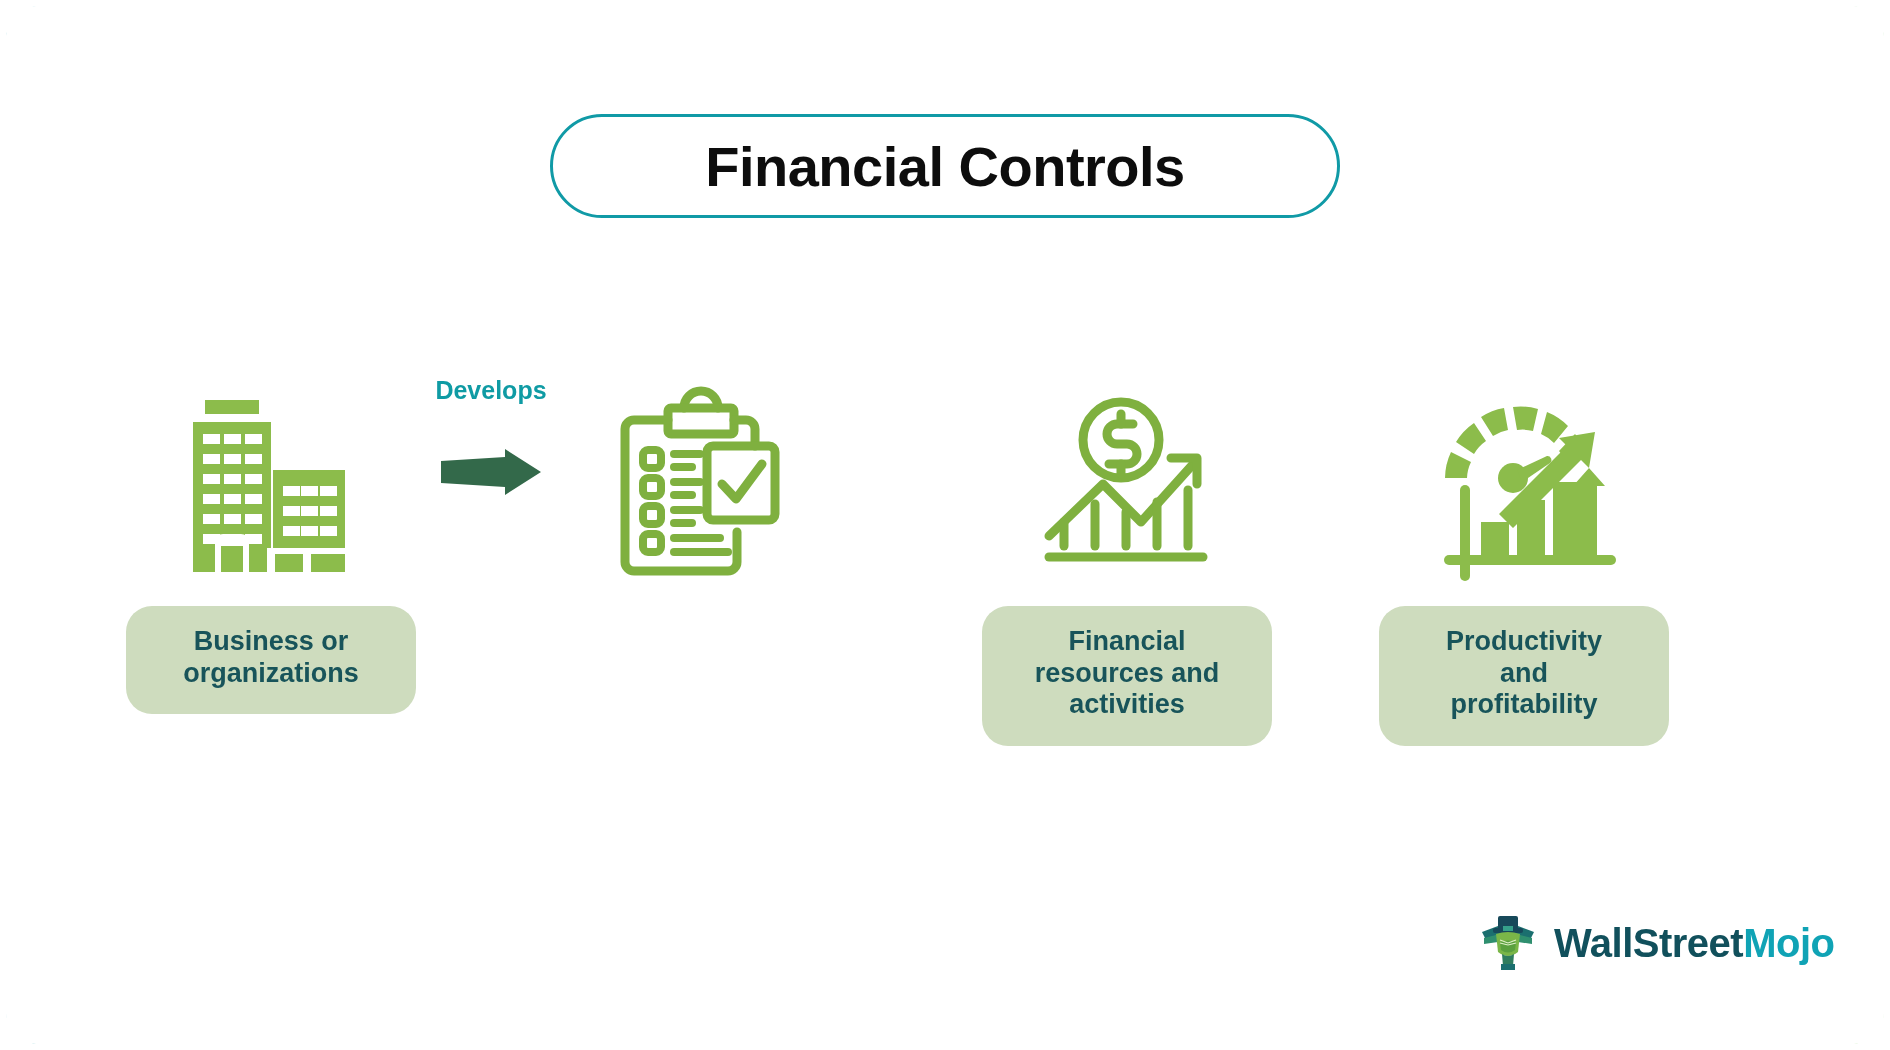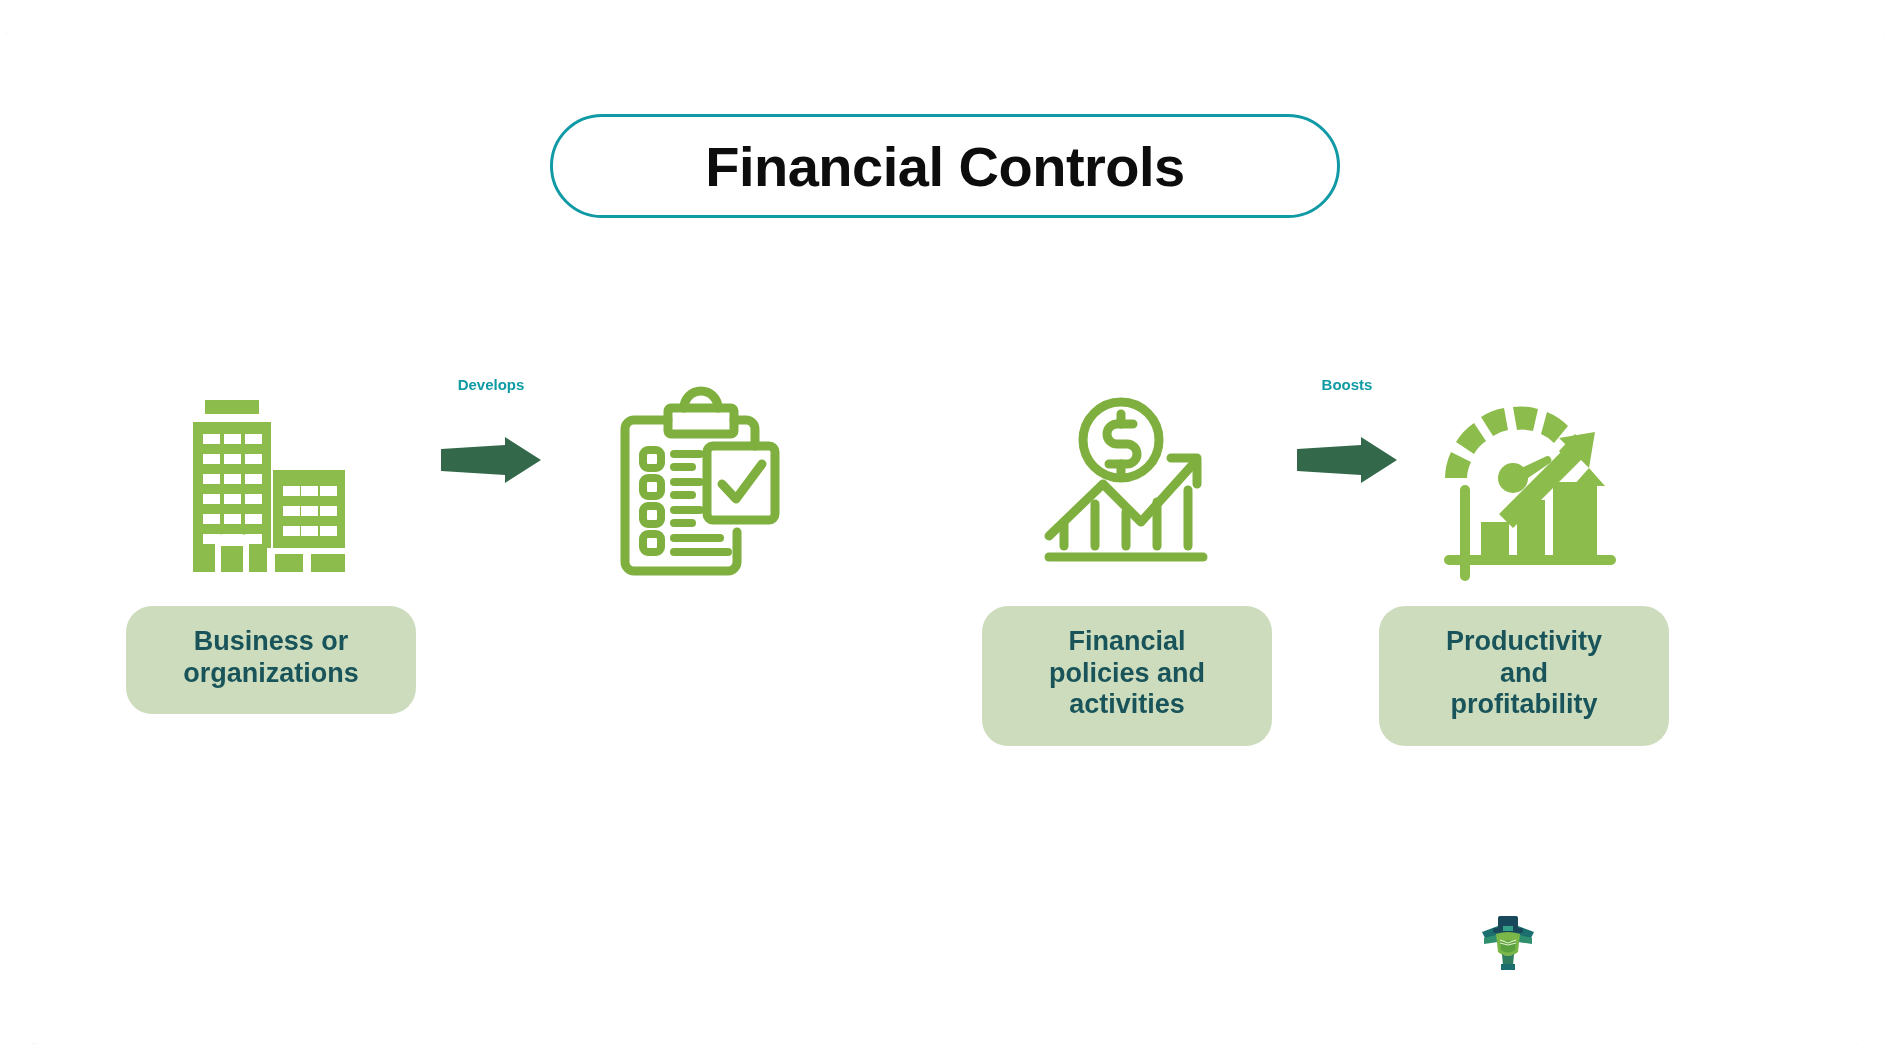--- a/index.html
+++ b/index.html
@@ -99,21 +99,21 @@
 
   
   .connector {
     position: absolute;
     top: 20px;
     width: 150px;
     height: 200px;
     text-align: center;
   }
   .connector-label {
-    font-size: 15px;
+    font-size: 25px;
     font-weight: bold;
     color: #0f9ba4;
     white-space: nowrap;
     margin-bottom: 44px;
   }
   .connector-arrow { display: flex; justify-content: center; }
 
   
   .logo {
     position: absolute;
@@ -248,33 +248,25 @@
                 <line x1="58" y1="152" x2="58" y2="110"></line>
                 <line x1="89" y1="152" x2="89" y2="118"></line>
                 <line x1="120" y1="152" x2="120" y2="108"></line>
                 <line x1="151" y1="152" x2="151" y2="96"></line>
                 <line x1="12" y1="163" x2="166" y2="163"></line>
               </g>
             </svg>
           </div>
           <div class="label-box three-line">
             <span style="white-space:pre-line">Financial
-policies and
+resources and
 activities</span>
           </div>
         </div>
 
-        <div class="connector" style="left:1146px;">
-          <div class="connector-label">Boosts</div>
-          <div class="connector-arrow">
-            <svg width="104" height="46" viewBox="0 0 104 46">
-              <path d="M2 12 L66 8 L66 0 L102 23 L66 46 L66 38 L2 34 Z" fill="#33694a"></path>
-            </svg>
-          </div>
-        </div>
 
         <div class="stage" style="left:1253px;">
           <div class="icon-slot">
             <svg width="190" height="190" viewBox="0 0 190 190">
               <g fill="#8cbc4b">
                 <path d="M16 84 A62 62 0 0 1 22 58 L42 68 A40 40 0 0 0 38 84 Z"></path>
                 <path d="M27 48 A62 62 0 0 1 45 29 L57 47 A40 40 0 0 0 45 60 Z"></path>
                 <path d="M52 23 A62 62 0 0 1 75 14 L79 36 A40 40 0 0 0 64 42 Z"></path>
                 <path d="M84 13 A62 62 0 0 1 109 15 L104 37 A40 40 0 0 0 88 36 Z"></path>
                 <path d="M118 18 A62 62 0 0 1 139 32 L125 49 A40 40 0 0 0 112 40 Z"></path>
@@ -319,17 +311,20 @@
           <path d="M22 30 q8 -3 16 0 l-1 8 q-7 5 -14 0 Z" fill="#5aa03f"></path>
           <path d="M24 42 q6 4 12 0 l-1 12 h-10 Z" fill="#2f7d5e"></path>
           <rect x="23" y="52" width="14" height="6" fill="#1b6f6f"></rect>
           <g stroke="#dff0c8" stroke-width="1.2" fill="none">
             <path d="M22 28 L30 31"></path>
               <path d="M22 31 L30 33"></path>
             <path d="M38 28 L30 31"></path>
               <path d="M38 31 L30 33"></path>
           </g>
         </svg>
+        <div class="logo-word">
+          <span class="part-a">WallStreet</span><span class="part-b">Mojo</span>
+        </div>
       </div>
 
     </div>
   </div>
 </div>
 
 </body></html>

